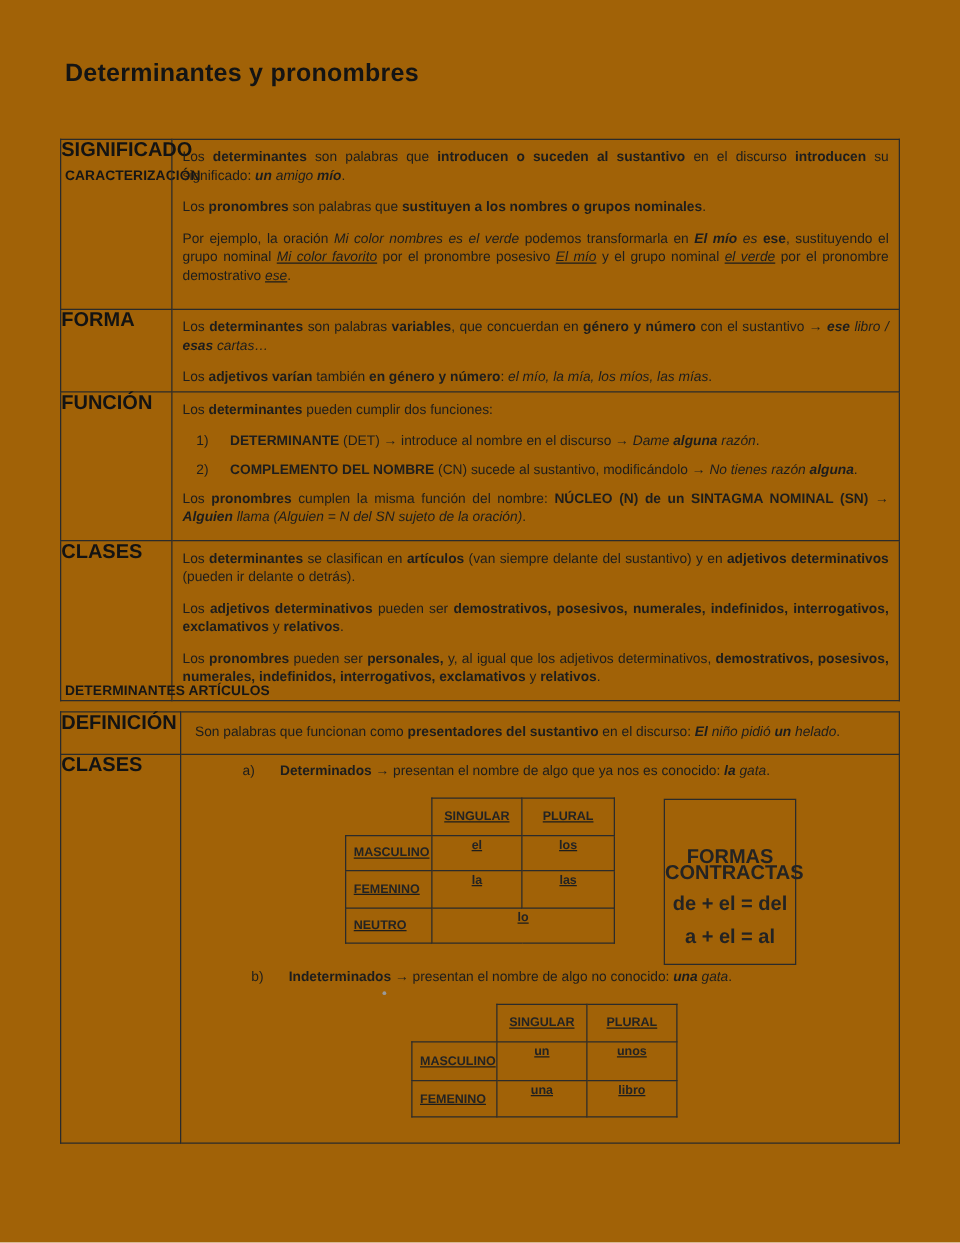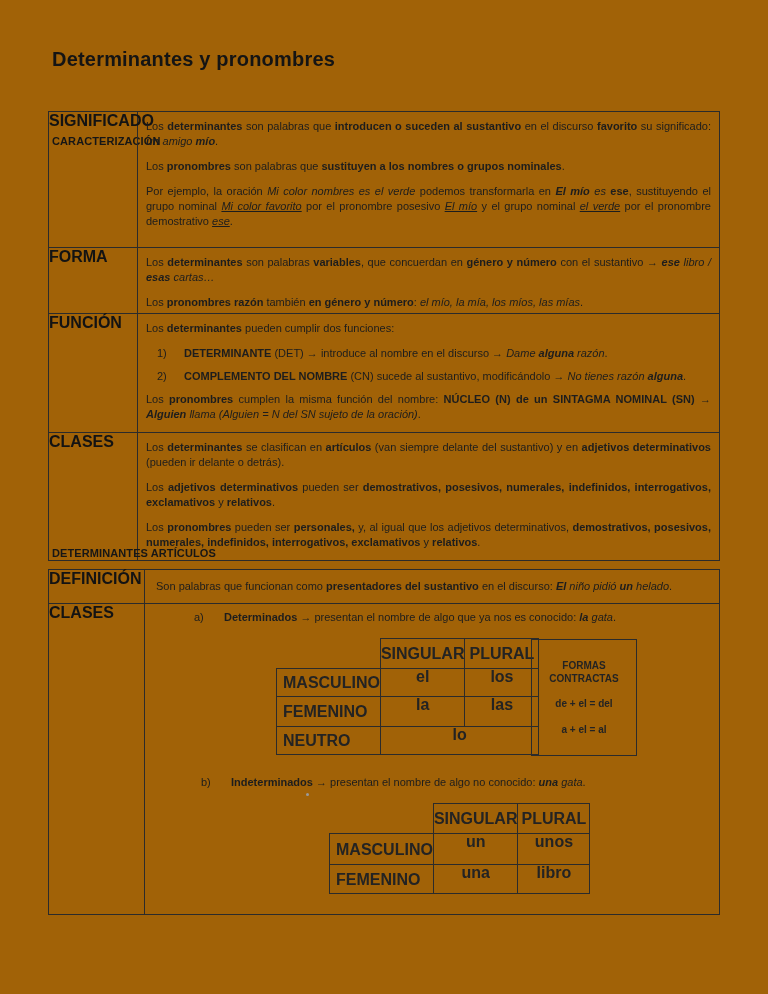--- a/index.html
+++ b/index.html
@@ -30,63 +30,63 @@
   .numitem{display:flex;margin:0 0 8px 0;text-align:left;}
   .numitem .num{flex:0 0 38px;box-sizing:border-box;padding-left:11px;}
   .numitem .itxt{flex:1;text-align:justify;}
 
   .clases2{position:relative;height:310px;padding:0;}
   .abs-item{position:absolute;display:flex;font-size:11px;line-height:15px;}
   #item-a{left:49px;top:6px;width:540px;}
   #item-b{left:56px;top:171px;width:540px;}
   .abs-item .num{flex:0 0 30px;}
 
-  table.mini{position:absolute;border-collapse:collapse;font-size:16px;table-layout:fixed;}
+  table.mini{position:absolute;border-collapse:collapse;font-size:10px;table-layout:fixed;text-decoration:underline;}
   #tbl-determinados{left:131px;top:34px;}
   #tbl-indeterminados{left:184px;top:199px;}
   .mini th,.mini td{border:1.5px solid #2b2b2b;font-weight:700;text-align:center;padding:0;
                     color:#232323;}
   .mini th.rowlbl{text-align:left;padding-left:6px;}
   .mini .blank{border:none;}
 
-  .formas-box{position:absolute;left:386px;top:35px;width:106px;height:117px;box-sizing:border-box;
-              border:1.5px solid #2b2b2b;text-align:center;font-weight:700;font-size:10px;
-              line-height:13px;padding-top:19px;color:#232323;}
+  .formas-box{position:absolute;left:386px;top:35px;width:106px;height:133px;box-sizing:border-box;
+              border:1.5px solid #2b2b2b;text-align:center;font-weight:700;font-size:16px;
+              line-height:13px;padding-top:39px;color:#232323;}
   .fc-title{margin-bottom:12px;}
   .fc-line{margin-bottom:13px;}
 
   .dot{position:absolute;left:161px;top:189px;width:3px;height:3px;border-radius:50%;background:#9a9a9a;}
 </style>
 </head>
 <body>
 
 <div class="page">
 
   <h1 class="title">Determinantes y pronombres</h1>
 
   <div class="h2" id="h2-caracterizacion">CARACTERIZACIÓN</div>
 
   <table class="main" id="tbl-caracterizacion">
     <tbody>
         <tr>
       <td class="lbl">SIGNIFICADO</td>
       <td>
             <div class="cell mh135">
-        <p>Los <b>determinantes</b> son palabras que <b>introducen o suceden al sustantivo</b> en el discurso <b>favorito</b> su significado: <b><i>un</i></b> <i>amigo</i> <b><i>mío</i></b>.</p>
+        <p>Los <b>determinantes</b> son palabras que <b>introducen o suceden al sustantivo</b> en el discurso <b>introducen</b> su significado: <b><i>un</i></b> <i>amigo</i> <b><i>mío</i></b>.</p>
         <p>Los <b>pronombres</b> son palabras que <b>sustituyen a los nombres o grupos nominales</b>.</p>
         <p>Por ejemplo, la oración <i>Mi color nombres es el verde</i> podemos transformarla en <b><i>El mío</i></b> <i>es</i> <b>ese</b>, sustituyendo el grupo nominal <i><u>Mi color favorito</u></i> por el pronombre posesivo <i><u>El mío</u></i> y el grupo nominal <i><u>el verde</u></i> por el pronombre demostrativo <i><u>ese</u></i>.</p>
       </div>
           </td>
     </tr>
     <tr>
       <td class="lbl">FORMA</td>
       <td>
             <div class="cell mh65">
         <p>Los <b>determinantes</b> son palabras <b>variables</b>, que concuerdan en <b>género y número</b> con el sustantivo → <b><i>ese</i></b> <i>libro /</i> <b><i>esas</i></b> <i>cartas…</i></p>
-        <p>Los <b>pronombres razón</b> también <b>en género y número</b>: <i>el mío, la mía, los míos, las mías</i>.</p>
+        <p>Los <b>adjetivos varían</b> también <b>en género y número</b>: <i>el mío, la mía, los míos, las mías</i>.</p>
       </div>
           </td>
     </tr>
     <tr>
       <td class="lbl">FUNCIÓN</td>
       <td>
             <div class="cell mh108">
         <p>Los <b>determinantes</b> pueden cumplir dos funciones:</p>
         <div class="numitem">
           <span class="num">1)</span>

